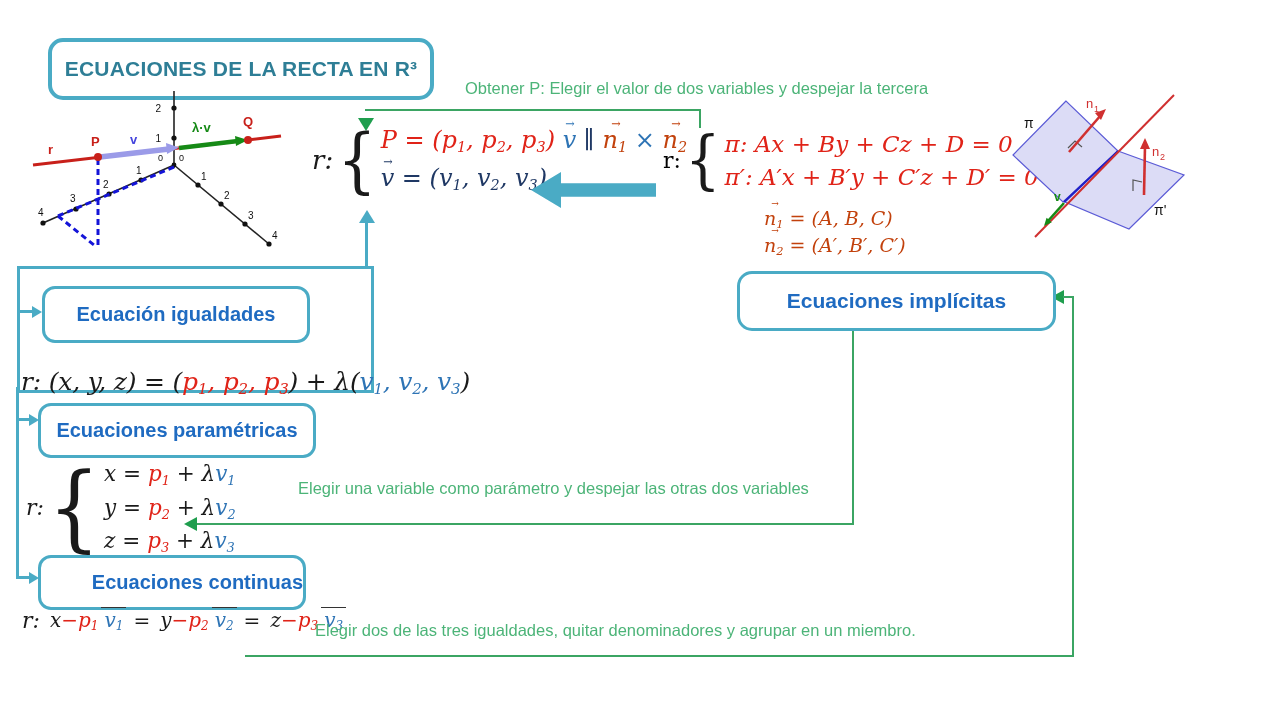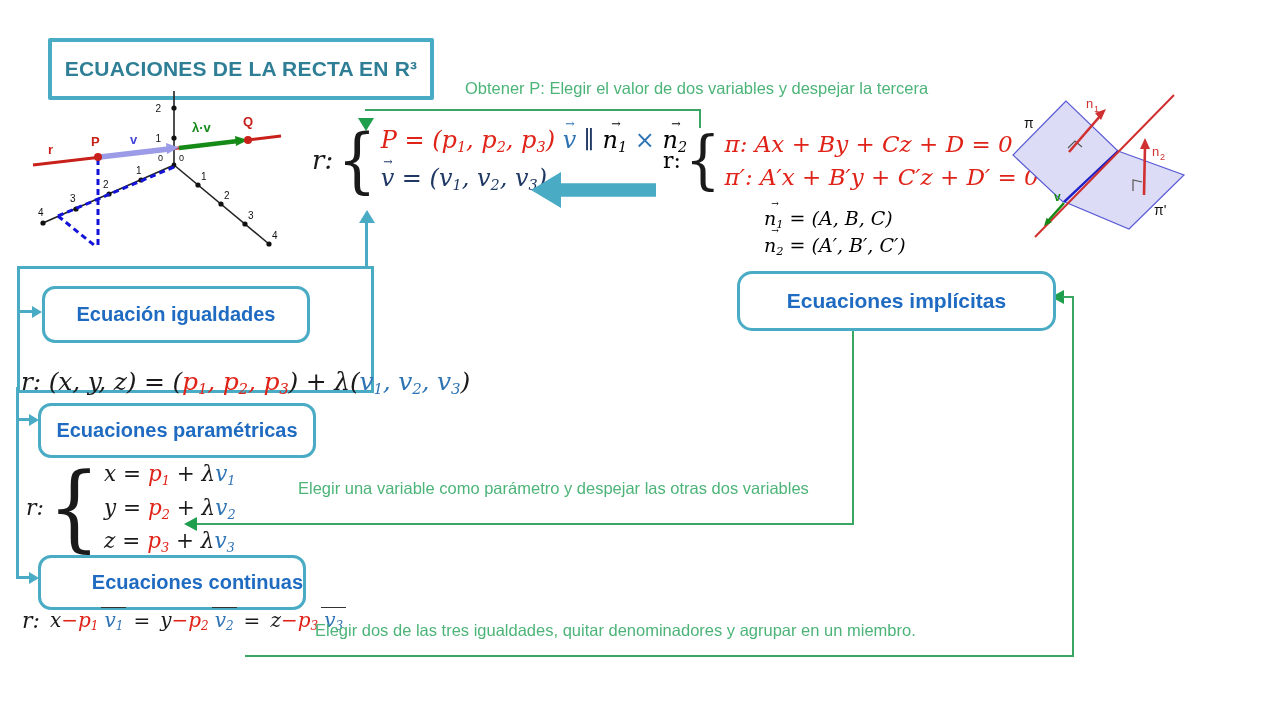--- a/index.html
+++ b/index.html
@@ -1,21 +1,21 @@
 <!DOCTYPE html>
 <html><head>
 <meta charset="utf-8">
 <style>
   html,body{margin:0;padding:0;background:#fff;}
   #slide{position:relative;width:1280px;height:720px;background:#ffffff;overflow:hidden;
          font-family:"Liberation Sans",sans-serif;}
   
   .abs{position:absolute;}
   .math{font-family:"DejaVu Serif",serif;font-style:italic;color:#1a1a1a;}
-  .red{color:#E02318;} .blue{color:#2E74B5;} .navy{color:#1F3864;} .green{color:#000000;}
+  .red{color:#E02318;} .blue{color:#2E74B5;} .navy{color:#1F3864;} .green{color:#c2410c;}
   sub{font-size:0.6em;vertical-align:-0.28em;}
   .vec{position:relative;display:inline-block;}
   .vec::before{content:"→";position:absolute;left:55%;top:-0.66em;transform:translateX(-50%) scaleX(.9);
                font-size:0.52em;font-style:normal;line-height:1;}
   
   .tbox{border:3px solid #4AABC5;border-radius:13px;background:#fff;display:flex;
         align-items:center;justify-content:center;font-weight:bold;color:#1F6BC1;}
   
   .tline{background:#4AABC5;}
   .arr-r-teal{width:0;height:0;border-top:6px solid transparent;border-bottom:6px solid transparent;
@@ -44,21 +44,21 @@
   .stack{display:flex;flex-direction:column;align-items:center;gap:2px;}
   .block-arrow{background:#4AABC5;
     clip-path:polygon(0 50%,24% 0,24% 31%,100% 31%,100% 69%,24% 69%,24% 100%);}
   svg text{font-family:"Liberation Sans",sans-serif;}
 </style>
 </head>
 <body>
 
 <div id="slide">
 
-  <div class="abs tbox" style="left:48px;top:38px;width:378px;height:54px;border-width:4px;border-radius:2px;">
+  <div class="abs tbox" style="left:48px;top:38px;width:378px;height:54px;border-width:4px;border-radius:15px;">
     <span style="font-size:21px;color:#2E7E96;letter-spacing:0.2px;">ECUACIONES DE LA RECTA EN R³</span>
   </div>
 
   <svg class="abs" style="left:30px;top:88px;" width="285" height="185" viewBox="0 0 285 185">
 
     <g stroke="#222" stroke-width="1.6">
       <line x1="144" y1="3" x2="144" y2="80"></line>
       <line x1="144" y1="77" x2="13" y2="135"></line>
       <line x1="144" y1="77" x2="239" y2="156"></line>
     </g>

